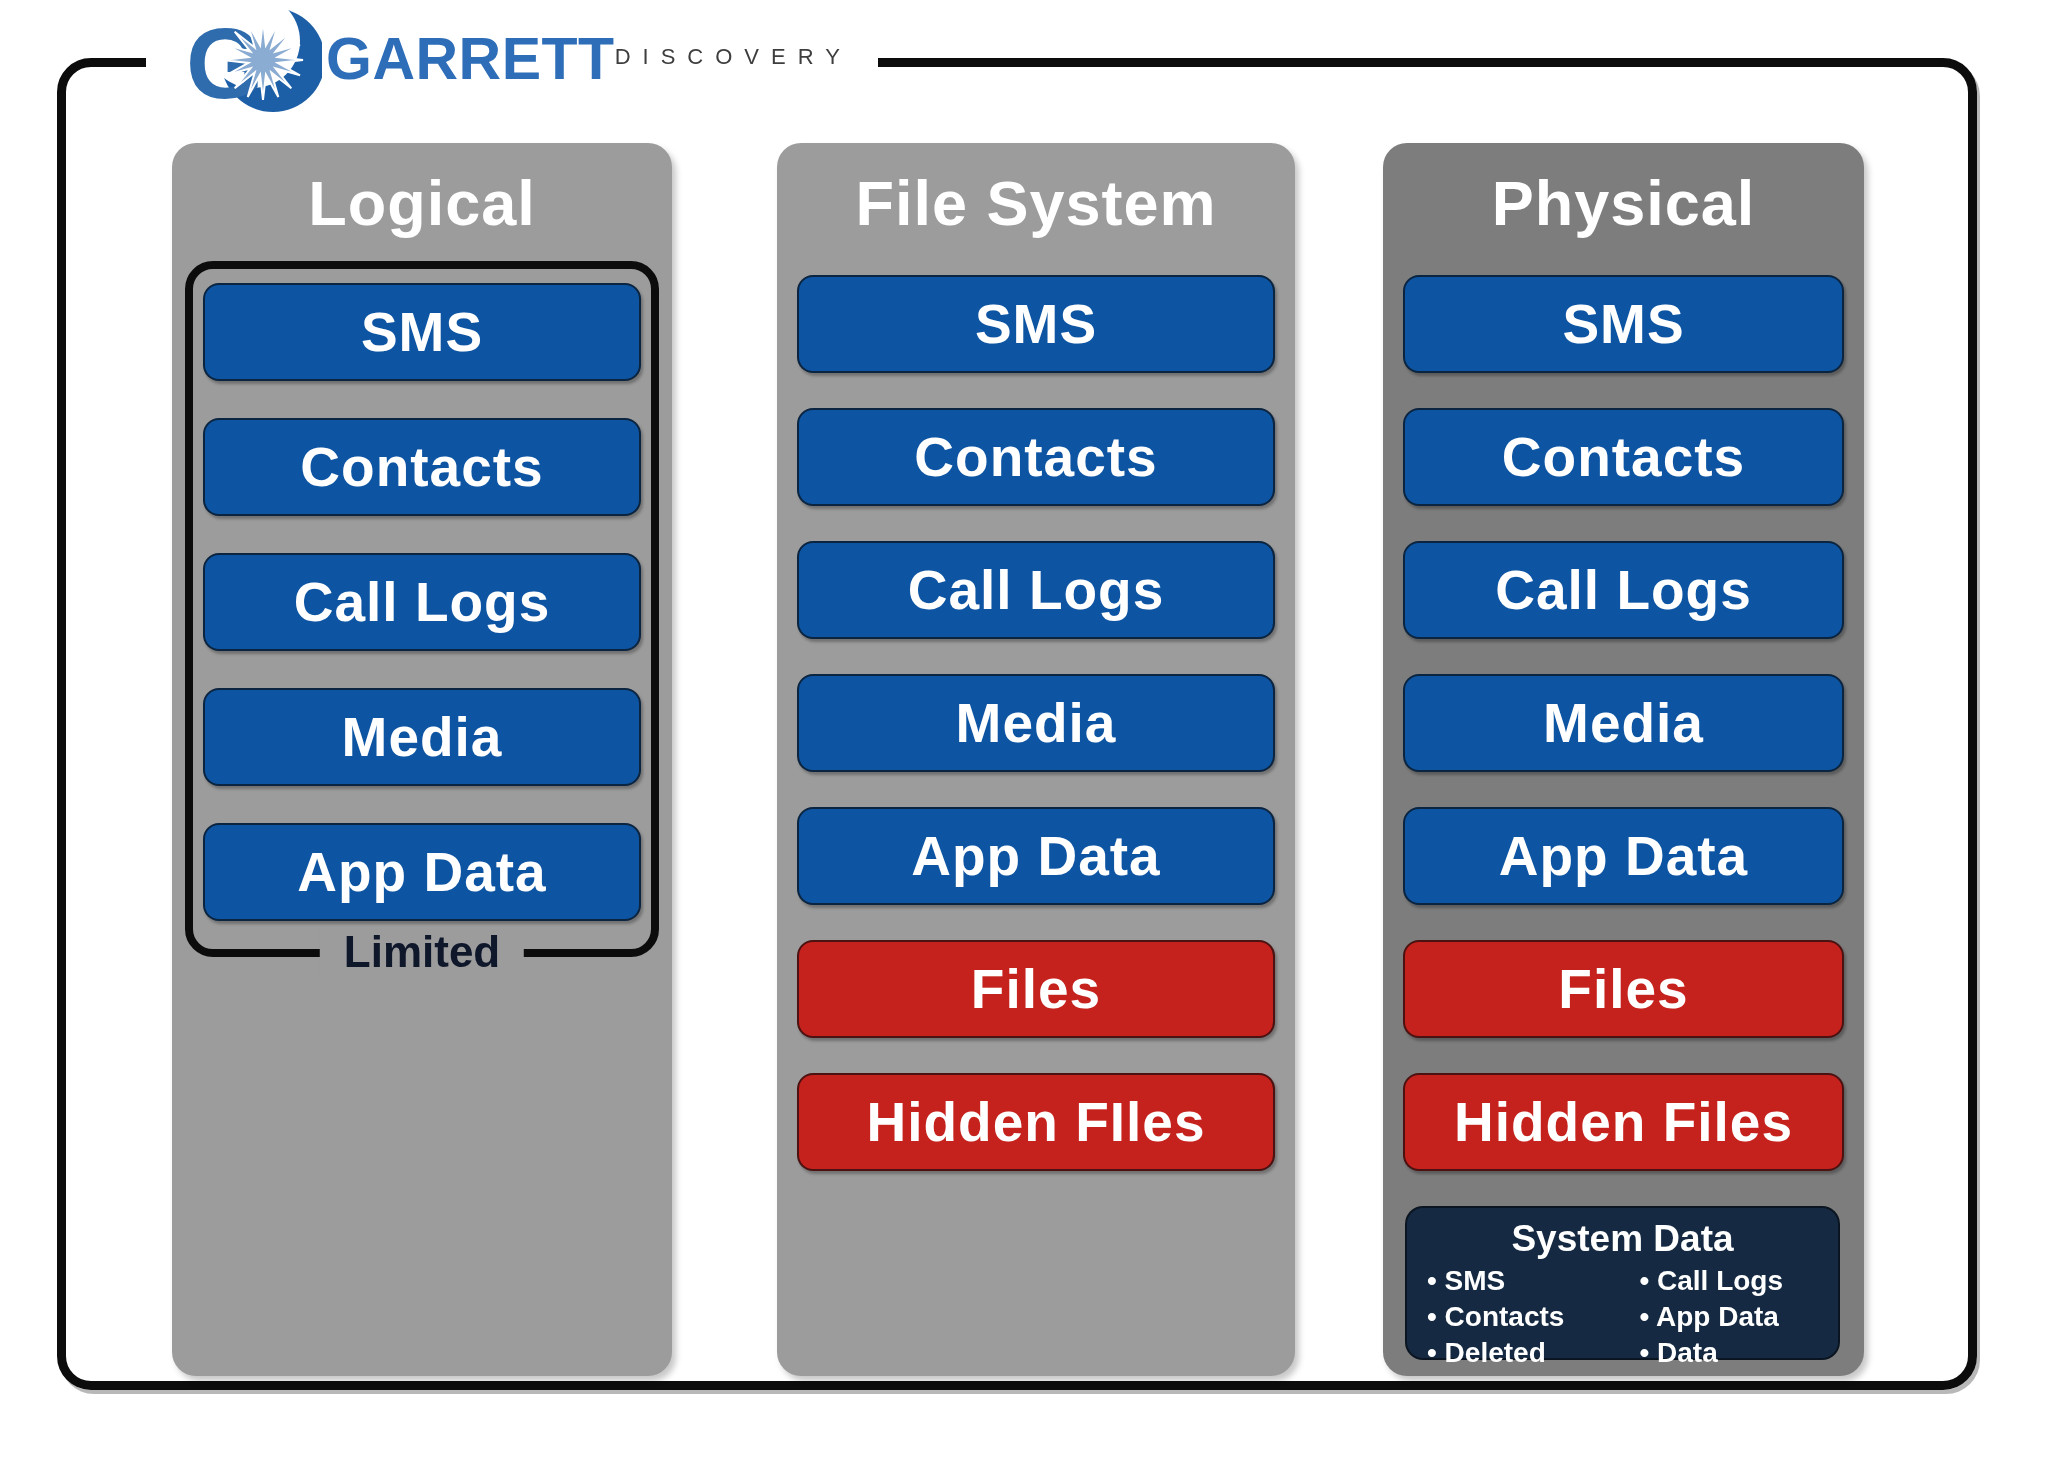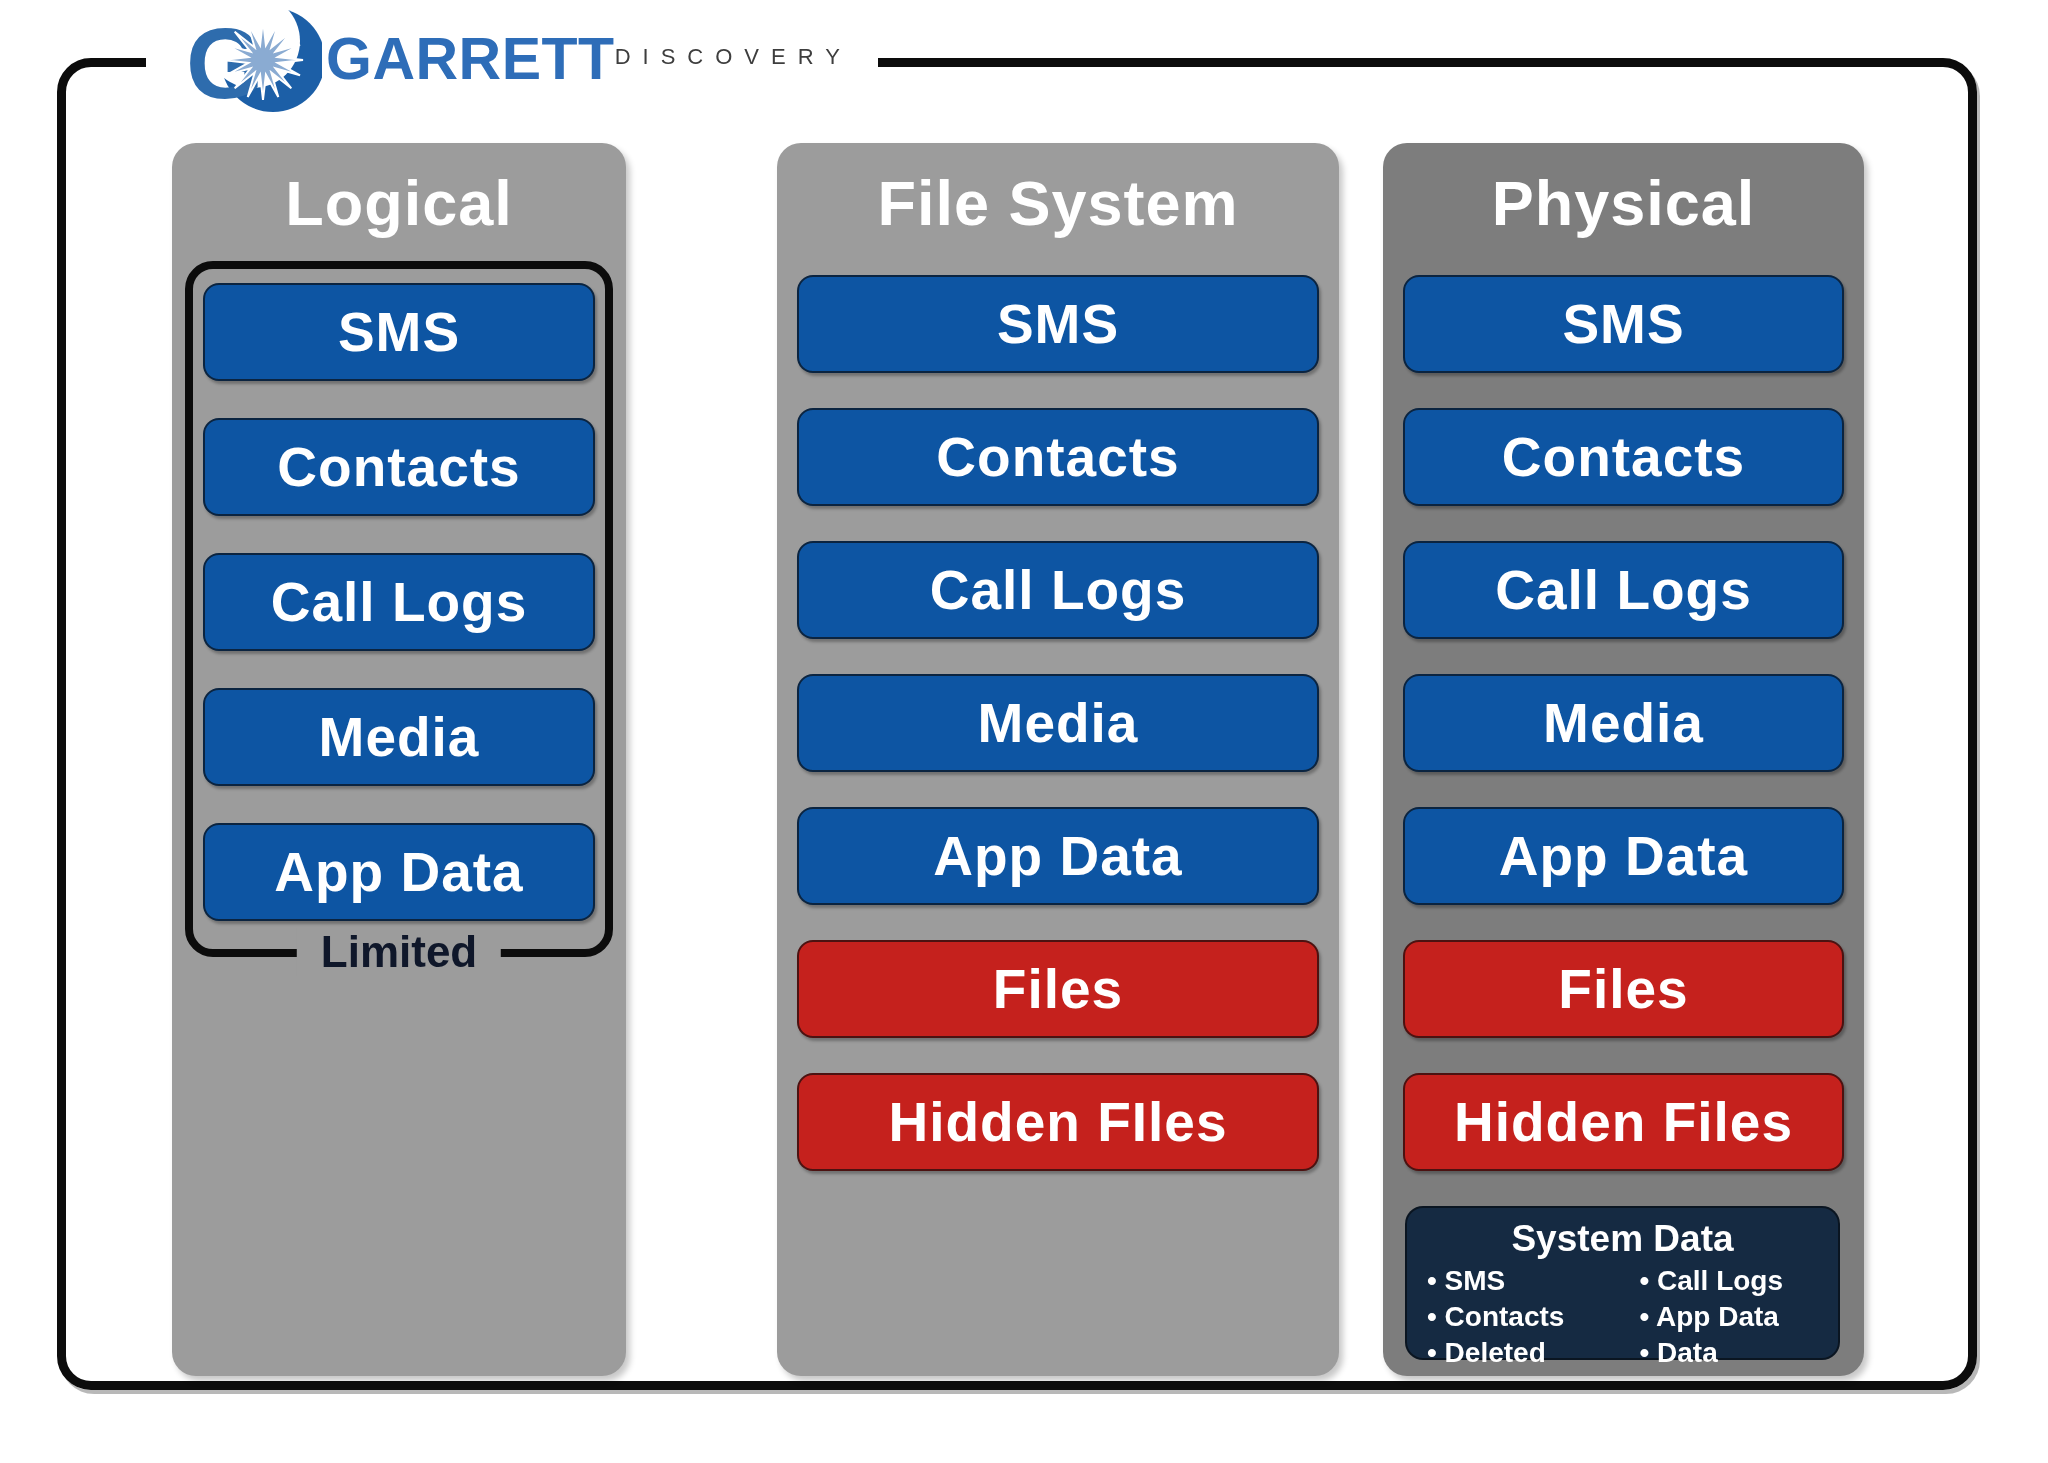--- a/index.html
+++ b/index.html
@@ -28,22 +28,22 @@
     font-size:22px; font-weight:400; line-height:1; margin-top:16px;
     color:var(--logo-sub-gray,#3e3e3e); letter-spacing:12px;
   }
   
   .column {
     position:absolute; top:143px; height:1233px; border-radius:24px;
     box-sizing:border-box; box-shadow:4px 5px 6px rgba(0,0,0,0.22);
   }
   .gray-light { background:var(--column-gray,#9c9c9c); }
   .gray-dark  { background:var(--column-gray-dark,#7d7d7d); }
-  #col-logical    { left:172px;  width:454px; }
-  #col-filesystem { left:777px;  width:562px; }
+  #col-logical    { left:172px;  width:500px; }
+  #col-filesystem { left:777px;  width:518px; }
   #col-physical   { left:1383px; width:481px; }
   .col-title {
     height:132px; padding-top:24px; box-sizing:border-box;
     text-align:center; font-size:63px; font-weight:700; color:#ffffff;
     letter-spacing:1px;
   }
   .col-body { padding:0 20px; }
   .box-btn {
     height:98px; border-radius:16px; margin-bottom:35px;
     display:flex; align-items:center; justify-content:center;

